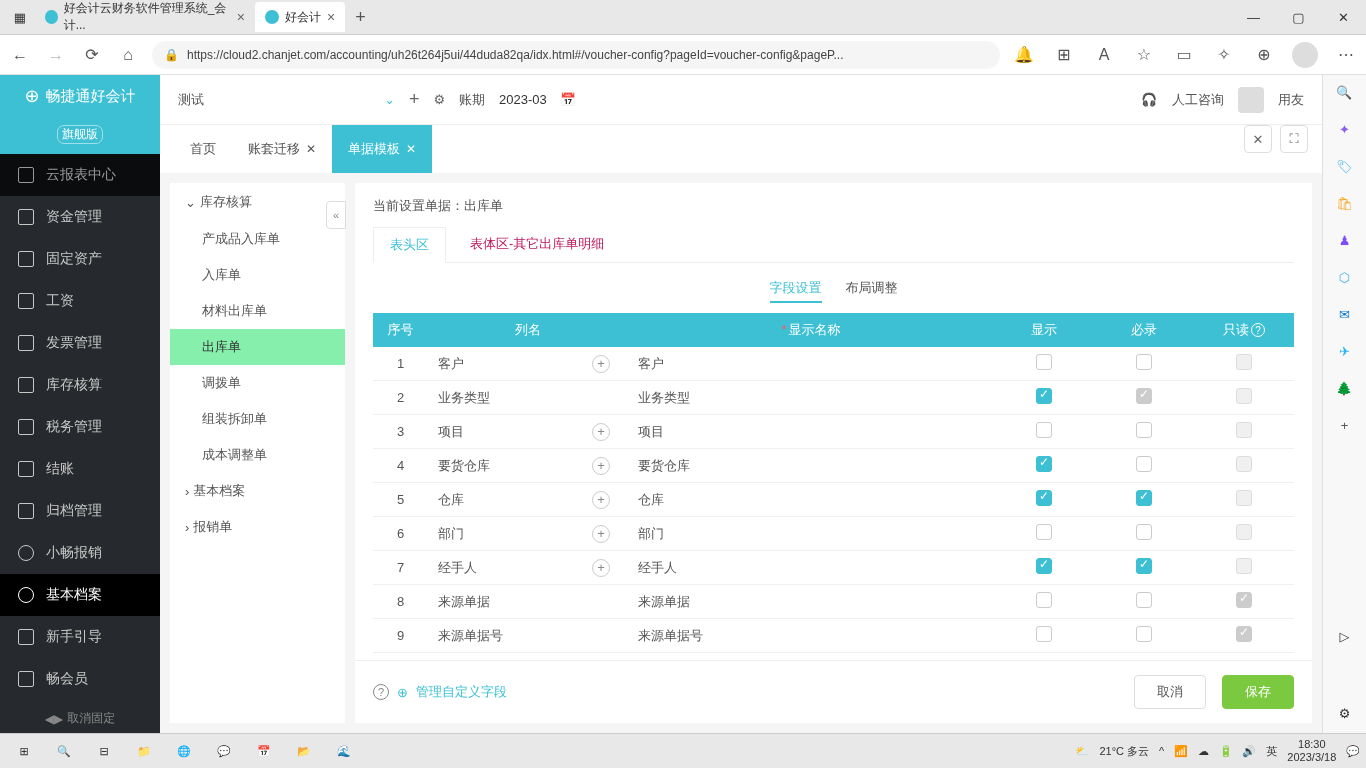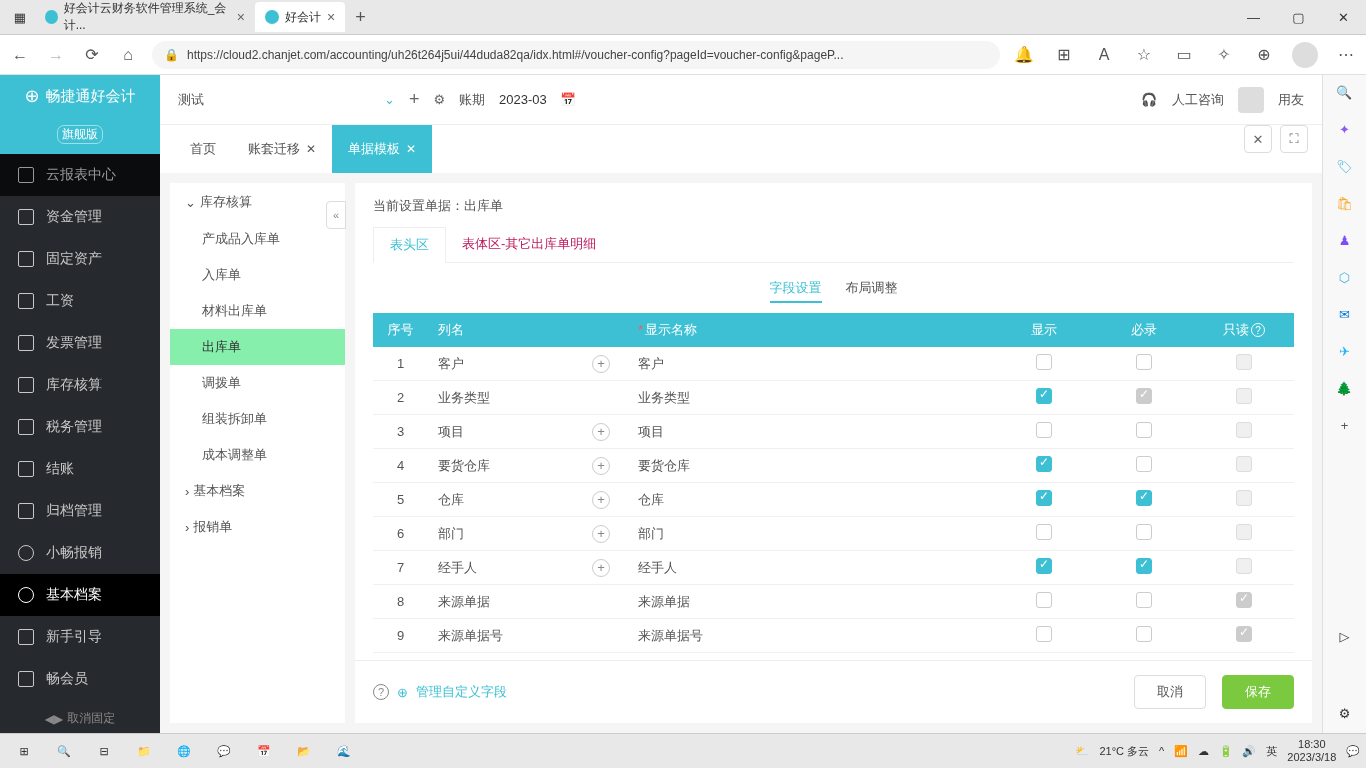--- a/index.html
+++ b/index.html
@@ -43,29 +43,29 @@
 .tabbar-right div { width: 28px; height: 28px; border: 1px solid #ddd; border-radius: 4px; display: flex; align-items: center; justify-content: center; color: #666; }
 .workarea { flex: 1; display: flex; background: #f5f5f5; padding: 10px; gap: 10px; overflow: hidden; }
 .nav-panel { width: 175px; background: #fff; position: relative; }
 .collapse-btn { position: absolute; right: -1px; top: 18px; width: 20px; height: 28px; border: 1px solid #ddd; background: #fff; border-radius: 4px 0 0 4px; display: flex; align-items: center; justify-content: center; color: #888; font-size: 11px; z-index: 2; }
 .tree-header { padding: 10px 15px; color: #555; display: flex; align-items: center; gap: 4px; }
 .tree-item { padding: 9px 15px 9px 32px; color: #555; cursor: pointer; }
 .tree-item.active { background: #86efac; color: #333; }
 .tree-sub { padding: 9px 15px; color: #555; display: flex; align-items: center; gap: 4px; }
 .main-panel { flex: 1; background: #fff; padding: 14px 18px; display: flex; flex-direction: column; overflow: hidden; position: relative; }
 .panel-title { color: #555; font-size: 13px; margin-bottom: 12px; }
-.hd-tabs { display: flex; border-bottom: 1px solid #eee; gap: 0; }
+.hd-tabs { display: flex; border-bottom: 1px solid #eee; gap: 8px; }
 .hd-tab { padding: 8px 16px; cursor: pointer; color: #be185d; }
 .hd-tab.active { color: #3dc0d3; border: 1px solid #eee; border-bottom: 1px solid #fff; margin-bottom: -1px; }
 .subtabs { display: flex; justify-content: center; gap: 24px; padding: 16px 0 10px; }
 .subtab { color: #555; padding-bottom: 4px; cursor: pointer; }
 .subtab.active { color: #3dc0d3; border-bottom: 2px solid #3dc0d3; }
 .table-wrap { flex: 1; overflow: hidden; position: relative; }
 table { width: 100%; border-collapse: collapse; }
-th { background: #3dc0d3; color: #fff; padding: 8px 10px; text-align: left; font-weight: normal; font-size: 13px; }
+th { background: #3dc0d3; color: #fff; padding: 8px 10px; text-align: center; font-weight: normal; font-size: 13px; }
 th.c, td.c { text-align: center; }
 td { padding: 7px 10px; border-bottom: 1px solid #f0f0f0; color: #555; font-size: 13px; }
 .req { color: #f56; margin-right: 2px; }
 .addbtn { display: inline-block; width: 18px; height: 18px; border: 1px solid #ccc; border-radius: 50%; color: #888; text-align: center; line-height: 16px; font-size: 13px; float: right; margin-right: 8px; }
 .cb { width: 16px; height: 16px; border: 1px solid #ccc; border-radius: 3px; display: inline-block; background: #fff; position: relative; }
 .cb.on { background: #3dc0d3; border-color: #3dc0d3; }
 .cb.on::after { content: '✓'; color: #fff; position: absolute; top: -2px; left: 2px; font-size: 12px; }
 .cb.dis { background: #f0f0f0; border-color: #ddd; }
 .cb.dis.on { background: #ccc; border-color: #ccc; }
 .help-ic { display: inline-block; width: 14px; height: 14px; border: 1px solid #fff; border-radius: 50%; font-size: 10px; line-height: 13px; text-align: center; margin-left: 2px; }

